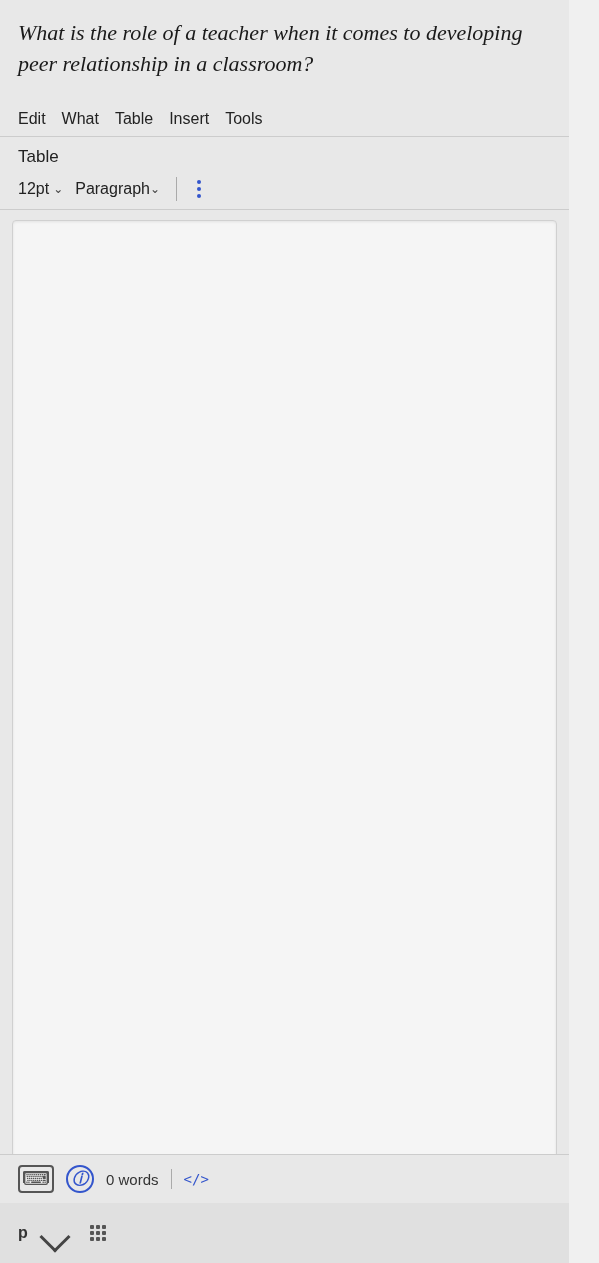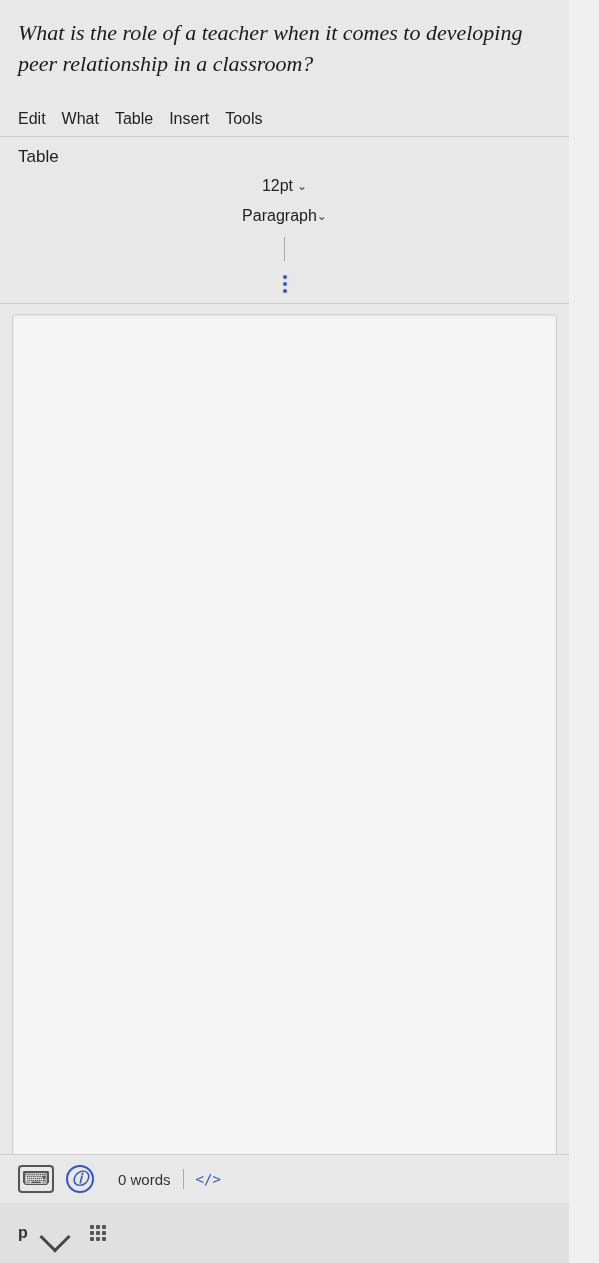--- a/index.html
+++ b/index.html
@@ -65,21 +65,21 @@
 
     .table-label {
       font-size: 17px;
       color: #222;
       font-family: Arial, sans-serif;
       margin-bottom: 10px;
     }
 
     .formatting-bar {
       display: flex;
-      flex-direction: column;
+      flex-direction: row;
       align-items: center;
       gap: 12px;
     }
 
     .font-size-selector {
       display: flex;
       align-items: center;
       gap: 4px;
       font-size: 16px;
       color: #222;
@@ -187,21 +187,21 @@
       color: #3355cc;
       font-size: 16px;
       font-weight: bold;
       font-style: italic;
       font-family: Georgia, serif;
     }
 
     .word-count {
       font-size: 15px;
       color: #333;
-      margin-left: 12px;
+      margin-left: 0;
     }
 
     .bottom-divider {
       width: 1px;
       height: 20px;
       background-color: #aaa;
     }
 
     .code-tag {
       font-size: 14px;

